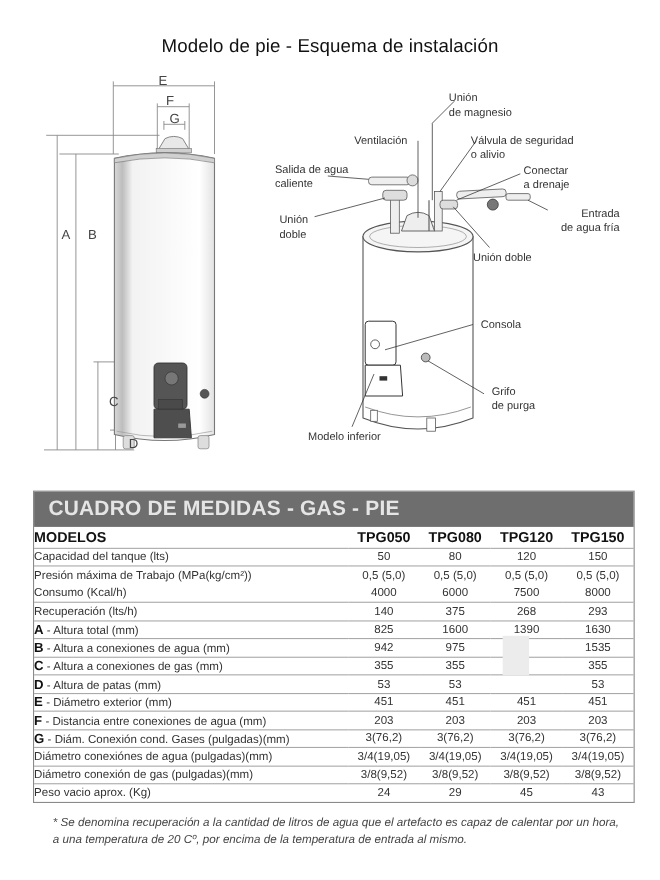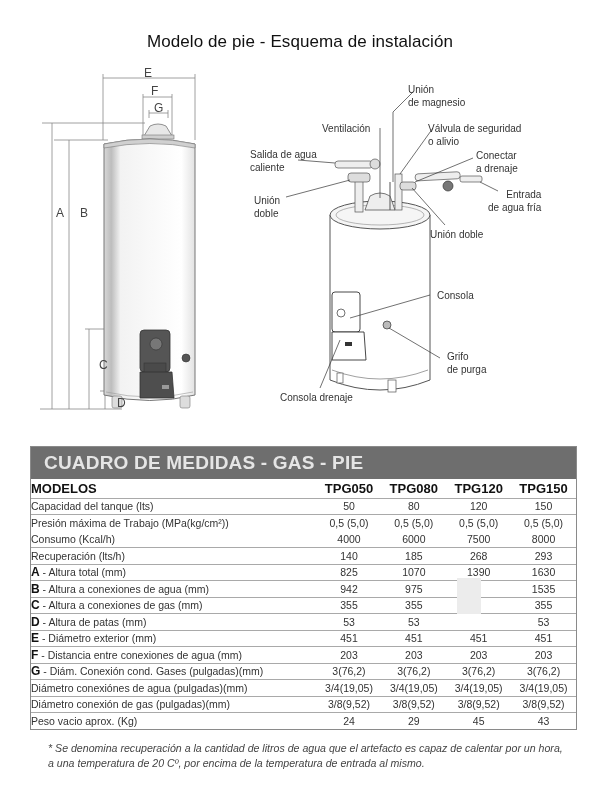--- a/index.html
+++ b/index.html
@@ -171,27 +171,27 @@
 de magnesio</span>
   <span class="callout" style="left:82px;top:52px;">Ventilación</span>
   <span class="callout" style="left:188px;top:52px;white-space:pre;">Válvula de seguridad
 o alivio</span>
   <span class="callout" style="left:10px;top:78px;white-space:pre;">Salida de agua
 caliente</span>
   <span class="callout" style="left:236px;top:79px;white-space:pre;">Conectar
 a drenaje</span>
   <span class="callout" style="left:14px;top:124px;white-space:pre;">Unión
 doble</span>
-  <span class="callout" style="left:248px;top:118px;white-space:pre;text-align:right;">Entrada
+  <span class="callout" style="left:270px;top:118px;white-space:pre;text-align:right;">Entrada
 de agua fría</span>
   <span class="callout" style="left:190px;top:158px;">Unión doble</span>
   <span class="callout" style="left:197px;top:219px;text-align:right;">Consola</span>
   <span class="callout" style="left:207px;top:280px;white-space:pre;">Grifo
 de purga</span>
-  <span class="callout" style="left:40px;top:321px;">Consola drenaje</span>
+  <span class="callout" style="left:40px;top:321px;">Modelo inferior</span>
 </div>
 
 <div class="spec-table-wrap">
   <div class="spec-table-header">CUADRO DE MEDIDAS - GAS - PIE</div>
   <table class="spec-table">
     <tbody id="table-body">
       <tr class="head no-top">
         <td class="label">MODELOS</td>
         <td class="val">TPG050</td>
         <td class="val">TPG080</td>
@@ -215,28 +215,28 @@
         <tr class="no-top">
           <td class="label"><span>Consumo (Kcal/h)</span></td>
           <td class="val">4000</td>
           <td class="val">6000</td>
           <td class="val">7500</td>
           <td class="val">8000</td>
         </tr>
         <tr>
           <td class="label"><span>Recuperación (lts/h)</span></td>
           <td class="val">140</td>
-          <td class="val">185</td>
+          <td class="val">375</td>
           <td class="val">268</td>
           <td class="val">293</td>
         </tr>
         <tr>
           <td class="label"><span class="letter">A</span><span> - Altura total (mm)</span></td>
           <td class="val">825</td>
-          <td class="val">1070</td>
+          <td class="val">1600</td>
           <td class="val">1390</td>
           <td class="val">1630</td>
         </tr>
         <tr>
           <td class="label"><span class="letter">B</span><span> - Altura a conexiones de agua (mm)</span></td>
           <td class="val">942</td>
           <td class="val">975</td>
           <td class="val"></td>
           <td class="val">1535</td>
         </tr>

